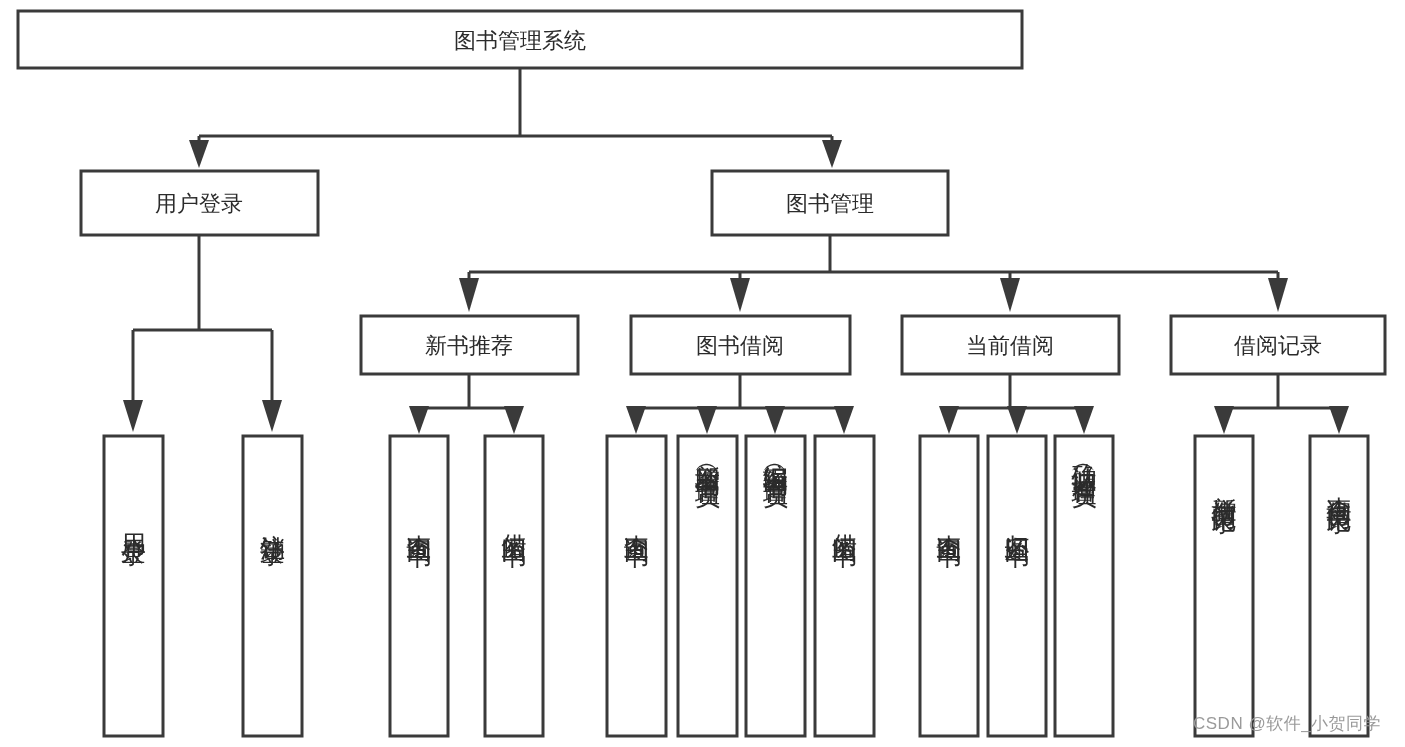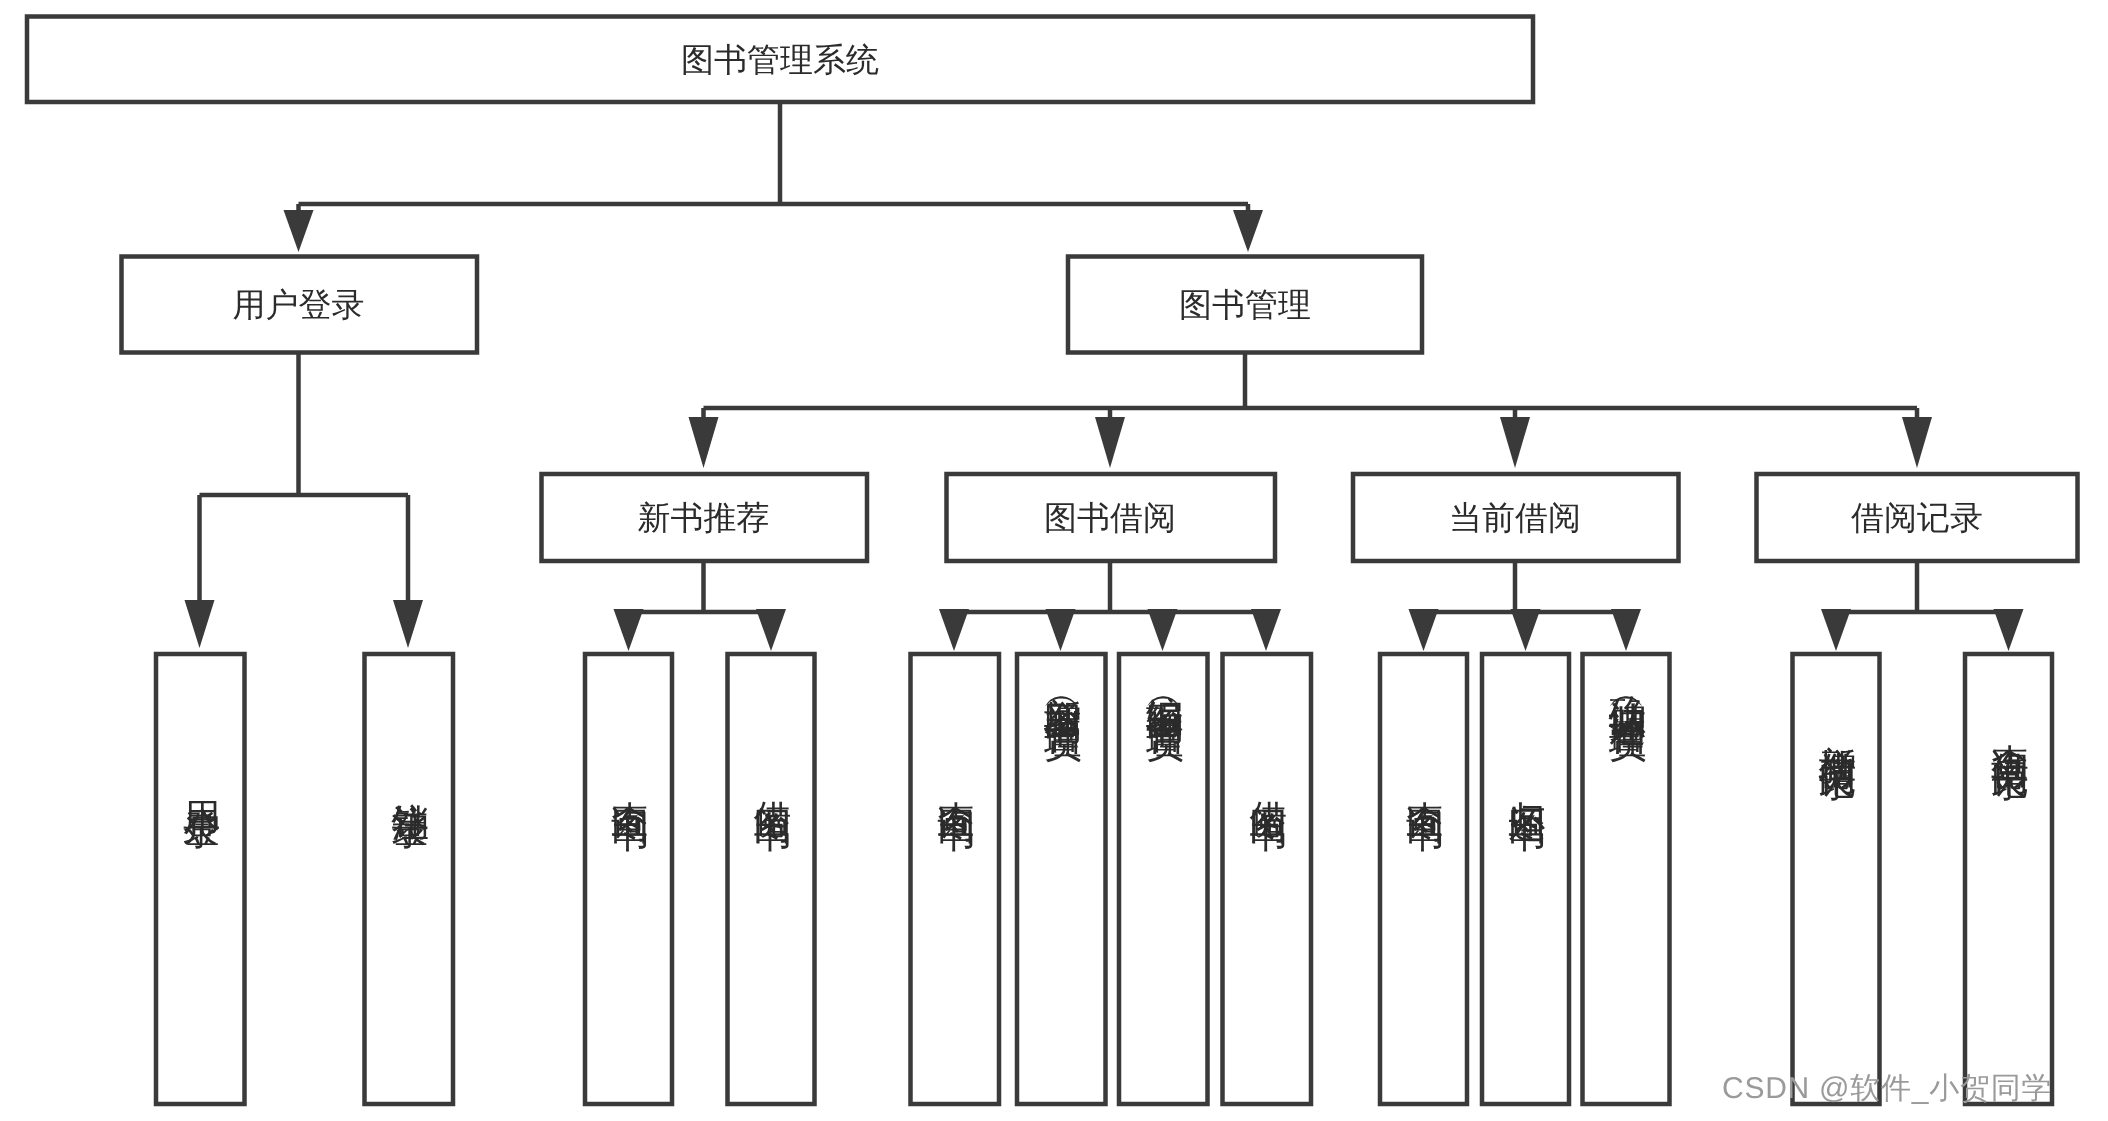--- a/index.html
+++ b/index.html
@@ -28,23 +28,23 @@
     text-orientation:upright;
     font-family:"Liberation Sans","DejaVu Sans",sans-serif;
     font-size:25px;
     line-height:1;
     letter-spacing:3px;
     color:#2b2b2b;
     white-space:nowrap;
   }
   .watermark{
     position:absolute;
-    left:1148px;top:712px;
+    left:1193px;top:712px;
     font-family:"Liberation Sans","DejaVu Sans",sans-serif;
-    font-size:20px;
+    font-size:17px;
     color:#9a9a9a;
     white-space:nowrap;
     letter-spacing:0.5px;
   }
 </style>
 </head>
 <body>
 
 <svg id="diagram" viewBox="0 0 1405 747">
 

